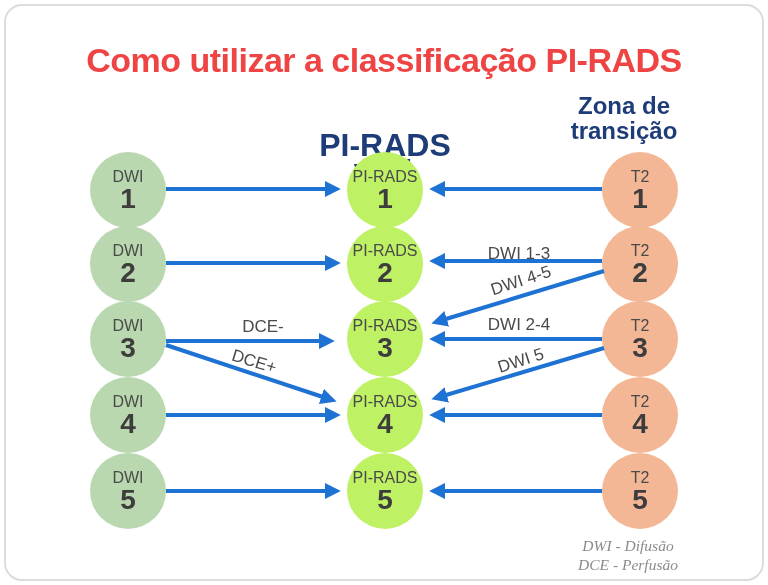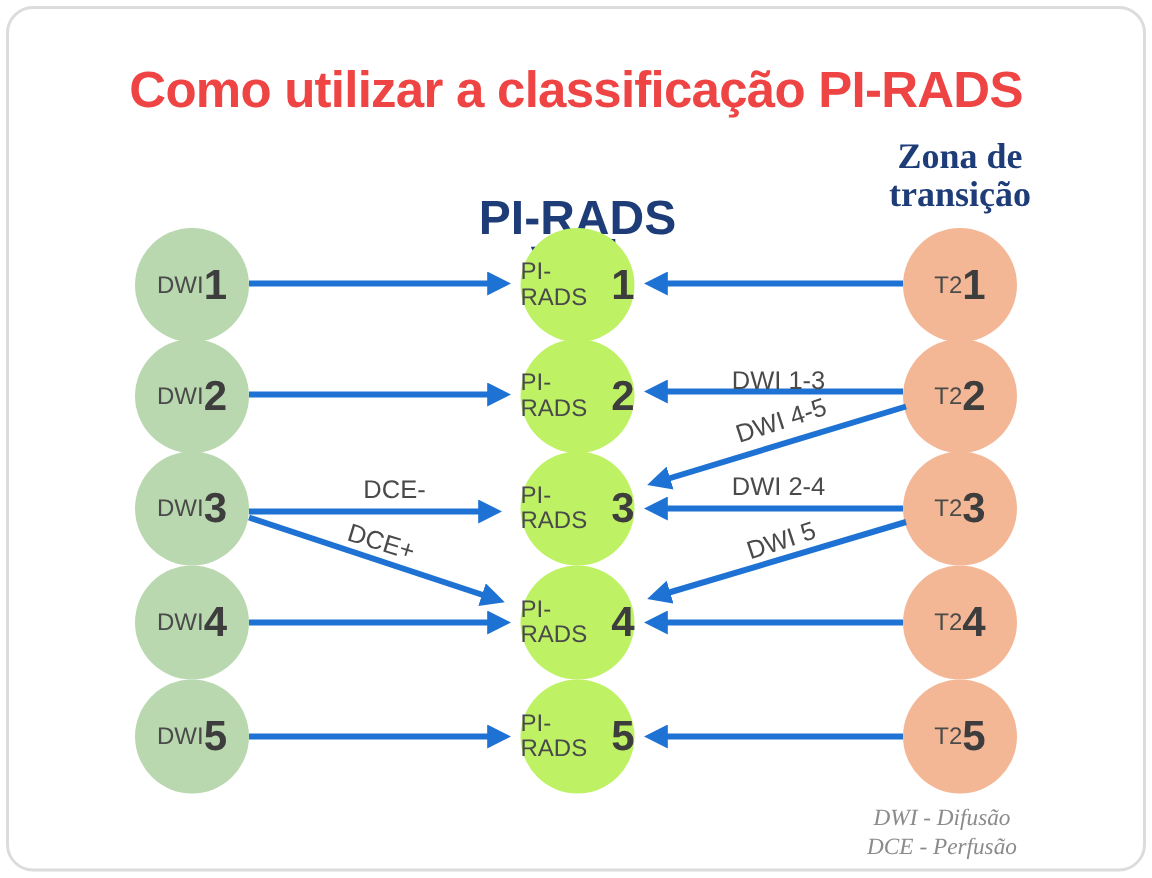--- a/index.html
+++ b/index.html
@@ -14,26 +14,26 @@
   .title {
     position:absolute; top:41px; left:0; width:100%; text-align:center;
     font-size:34px; font-weight:800; color:#ef4444; letter-spacing:-0.5px;
   }
   .col-header {
     position:absolute; text-align:center; color:#1d3c78;
     font-weight:700; font-size:24px; line-height:25px;
   }
   .hdr-left   { left:48px;  width:160px; top:93px; }
   .hdr-center { left:285px; width:200px; top:111px; font-size:32px;margin-top:22px; }
-  .hdr-right  { left:560px; width:160px; top:93px;font-family:Liberation Serif, serif; }
+  .hdr-right  { left:544px; width:160px; top:93px; }
   .col-header span { display:block; }
 
   .node {
     position:absolute; width:76px; height:76px; border-radius:50%;
-    display:flex; flex-direction:row; align-items:center; justify-content:center;
+    display:flex; flex-direction:column; align-items:center; justify-content:center;
     text-align:left;
   }
   .node .nl { font-size:16px; font-weight:500; color:#4a4a4a; line-height:17px; }
   .node .nv { font-size:28px; font-weight:800; color:#3d3d3d; line-height:28px; }
   .green  { background:#b9d8af; }
   .blue   { background:#bef264; }
   .orange { background:#f4b795; }
   .colL { left:90px; }  .colC { left:347px; }  .colR { left:602px; }
   .row1 { top:152px; } .row2 { top:226px; } .row3 { top:301px; }
   .row4 { top:377px; } .row5 { top:453px; }

